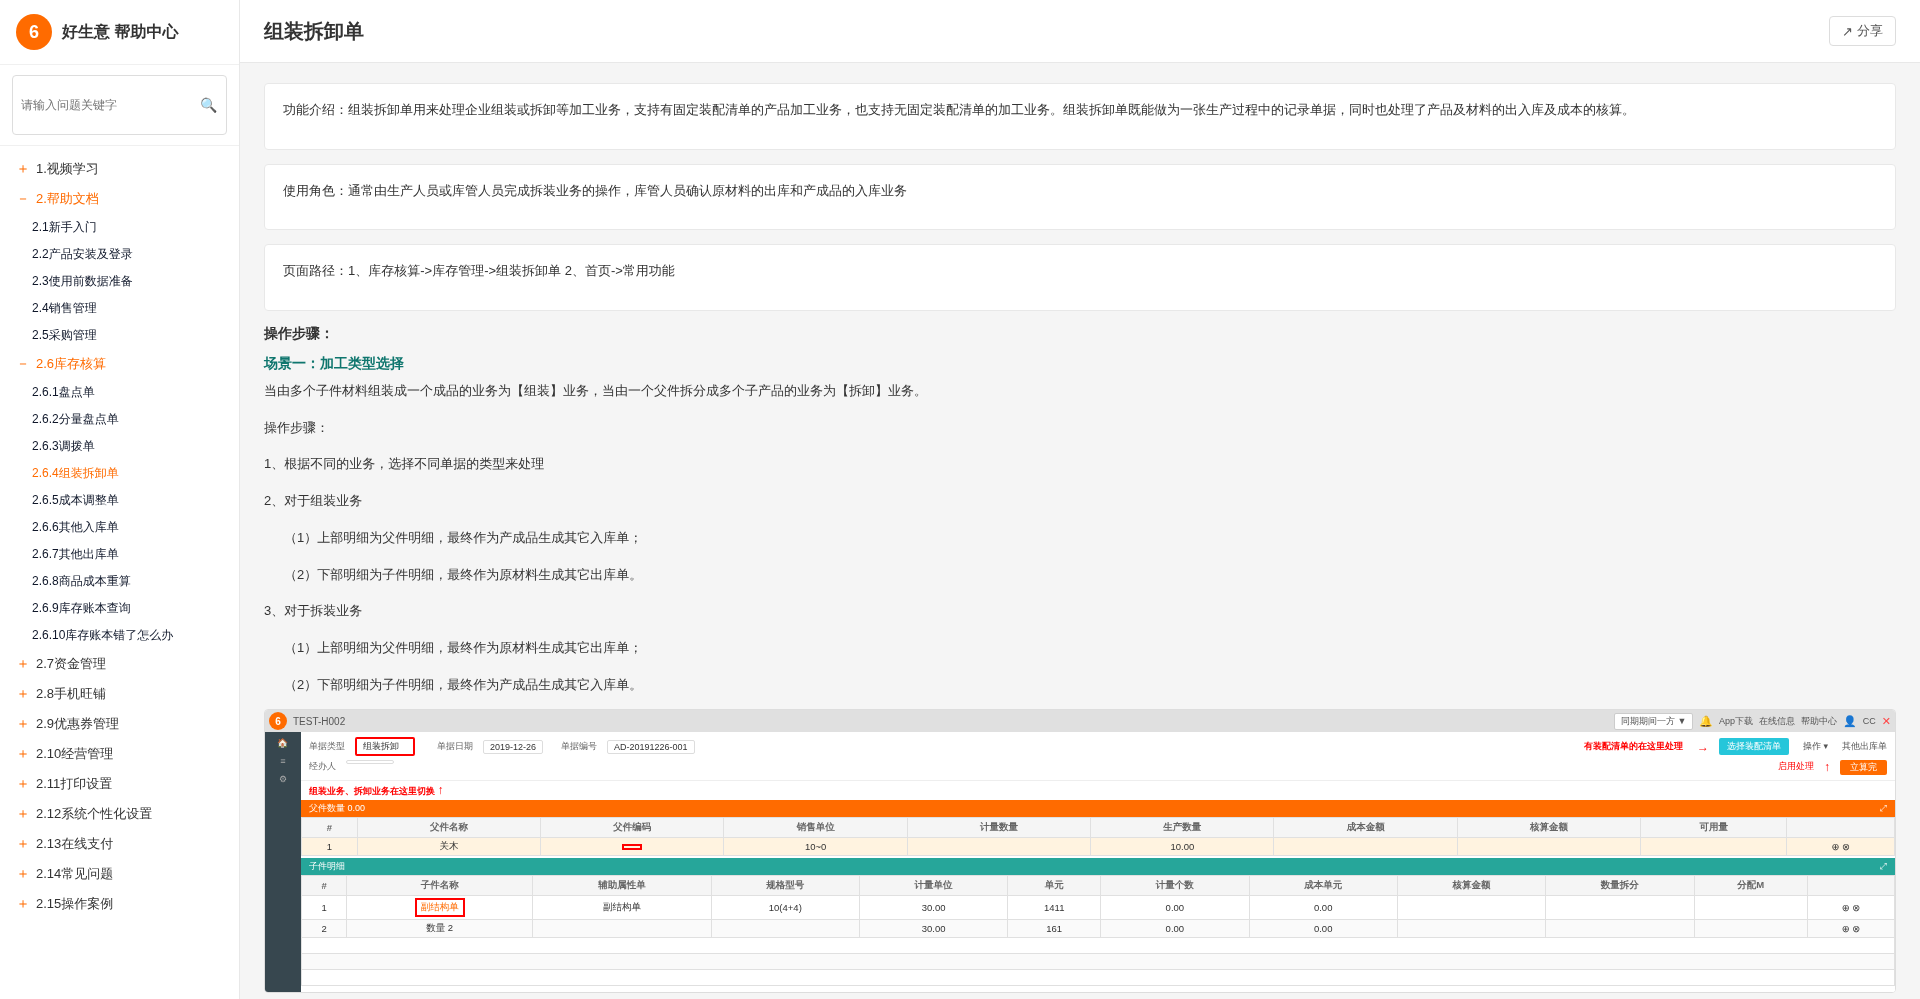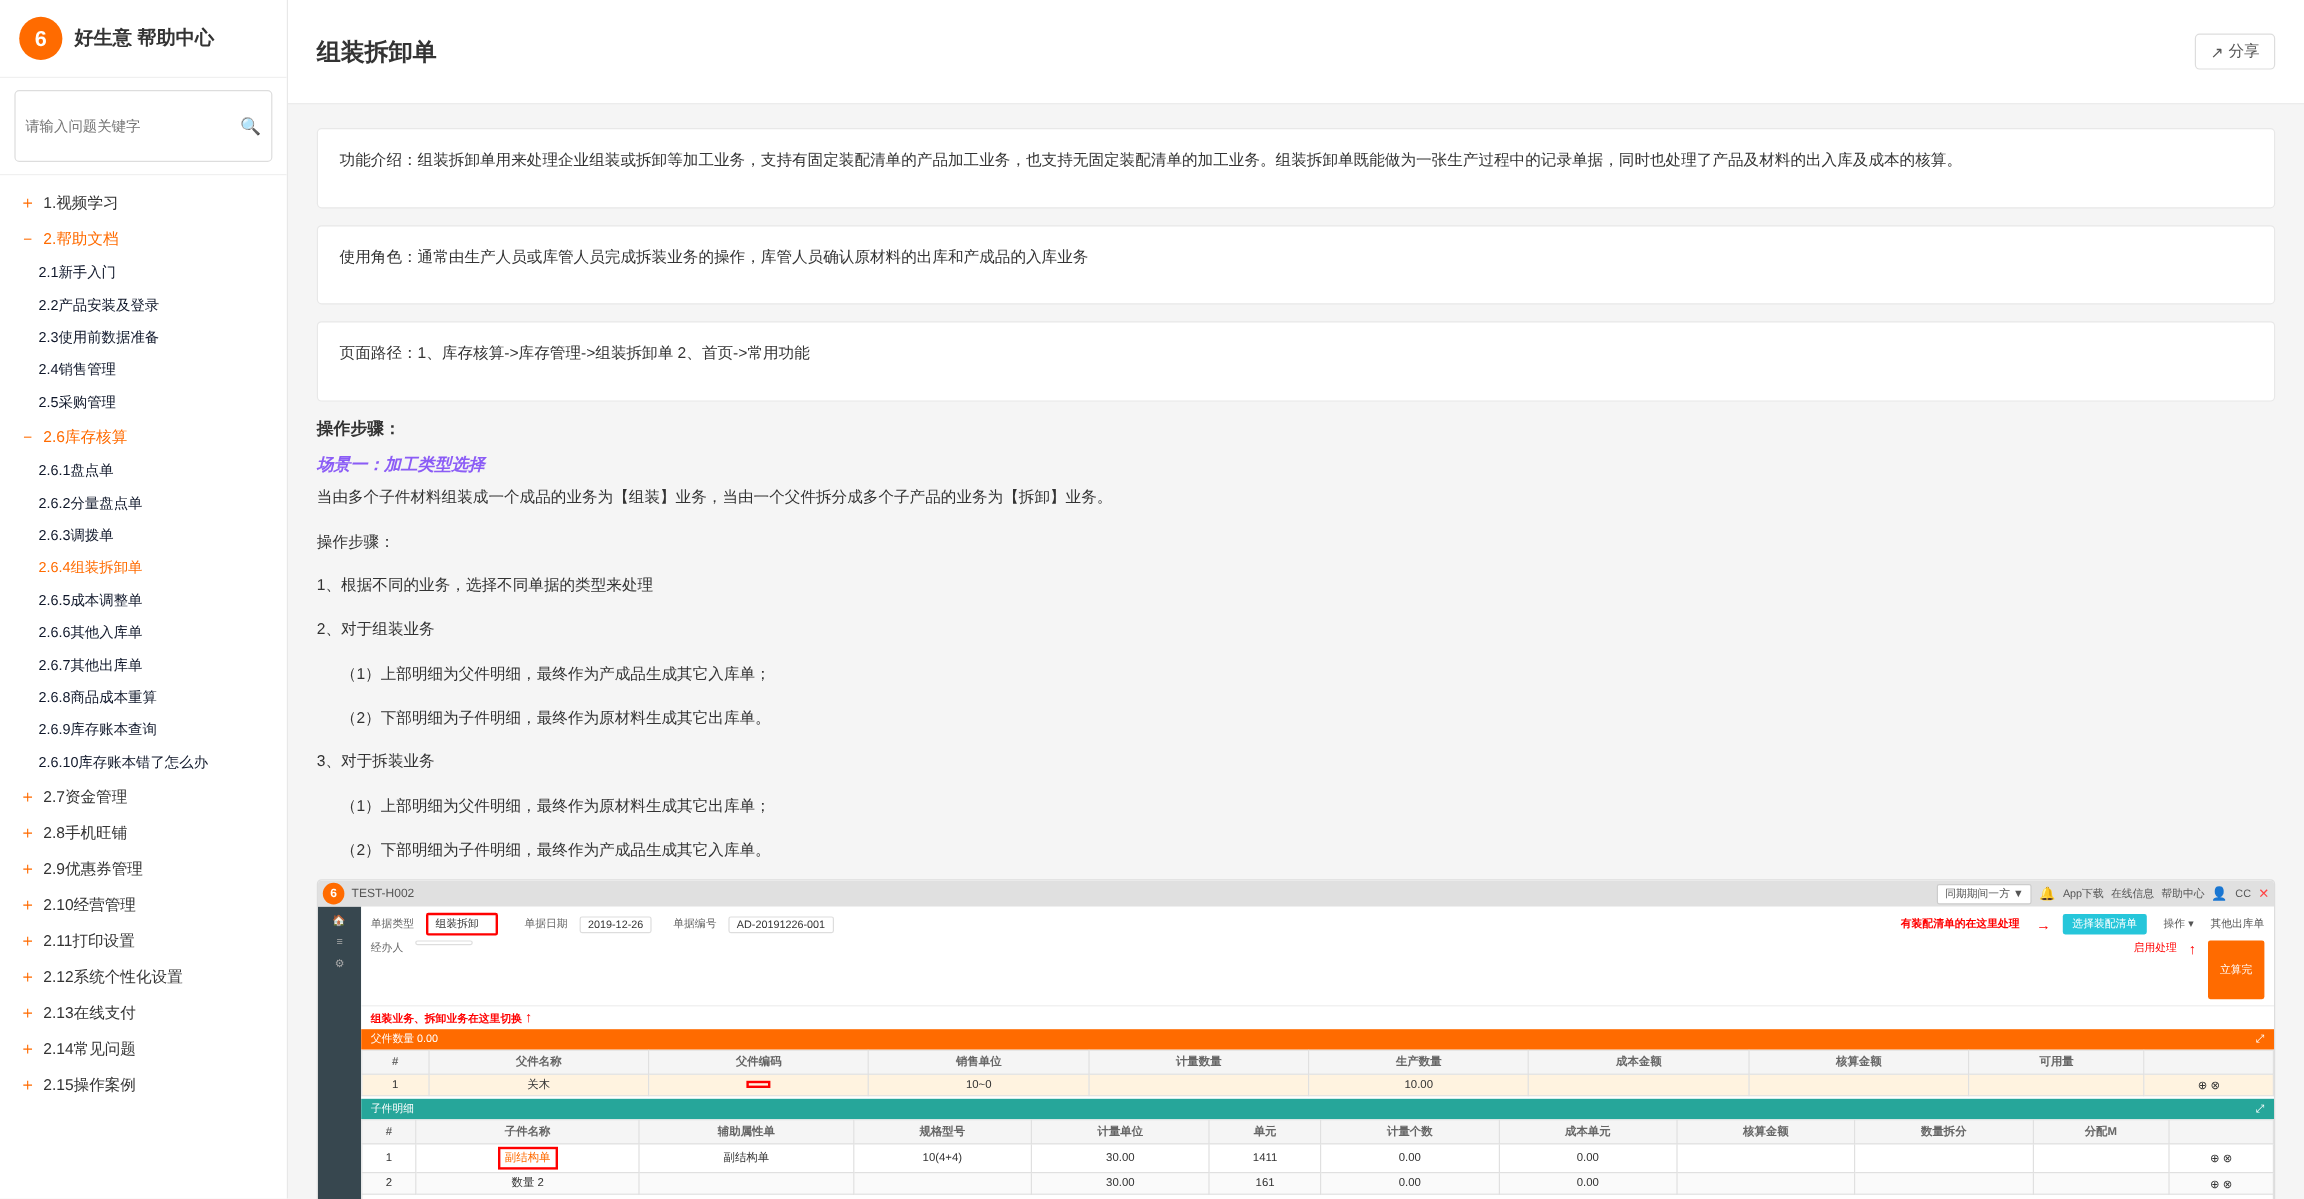--- a/index.html
+++ b/index.html
@@ -78,21 +78,21 @@
     
     .main {
       flex: 1;
       display: flex;
       flex-direction: column;
       overflow: hidden;
       background: #f5f5f5;
     }
     .main-header {
       background: #fff;
-      padding: 28px 24px;
+      padding: 16px 24px;
       border-bottom: 1px solid #e8e8e8;
       display: flex;
       align-items: center;
       justify-content: space-between;
     }
     .page-title-text {
       font-size: 20px;
       font-weight: bold;
       color: #333;
     }
@@ -132,23 +132,22 @@
     }
     .section-title {
       font-size: 14px;
       font-weight: bold;
       color: #333;
       margin: 14px 0 8px 0;
     }
     .step-label {
       font-size: 14px;
       font-weight: bold;
-      color: #8b5cf6;
+      color: #0f766e;
       margin: 12px 0 6px 0;
-      font-style: italic;
     }
     .indent-1 { padding-left: 20px; }
 
     
     .screenshot-container {
       border: 1px solid #ddd;
       border-radius: 4px;
       overflow: hidden;
       margin-top: 12px;
       background: #fff;
@@ -355,21 +354,21 @@
               <span style="font-size:9px;color:#555;margin-left:4px;">操作 ▾</span>
               <span style="font-size:9px;color:#555;margin-left:4px;">其他出库单</span>
             </div>
             <div style="display:flex; align-items:flex-start; gap:10px; font-size:9px;">
               <span style="color:#666;">经办人</span>
               <span style="border:1px solid #ddd;padding:1px 40px 1px 6px;border-radius:2px;color:#333;"> </span>
               <span style="flex:1;"></span>
 
               <span style="color:#ff0000;font-size:9px;font-weight:normal;">启用处理</span>
               <span style="color:#ff0000;font-size:12px;">↑</span>
-              <button style="background:#ff6b00;color:white;border:none;padding:18px 10px;border-radius:2px;font-size:9px;cursor:pointer;">立算完</button>
+              <button style="background:#ff6b00;color:white;border:none;padding:1px 10px;border-radius:2px;font-size:9px;cursor:pointer;">立算完</button>
             </div>
           </div>
 
           <div style="padding:2px 8px; font-size:9px; position:relative;">
             <span style="color:#ff0000;font-weight:bold;">组装业务、拆卸业务在这里切换</span>
             <span style="color:#ff0000;font-size:12px;">↑</span>
           </div>
 
           <div style="background:#ff6b00;color:white;font-size:9px;padding:2px 8px;display:flex;justify-content:space-between;align-items:center;">
             <span>父件数量 0.00</span>

